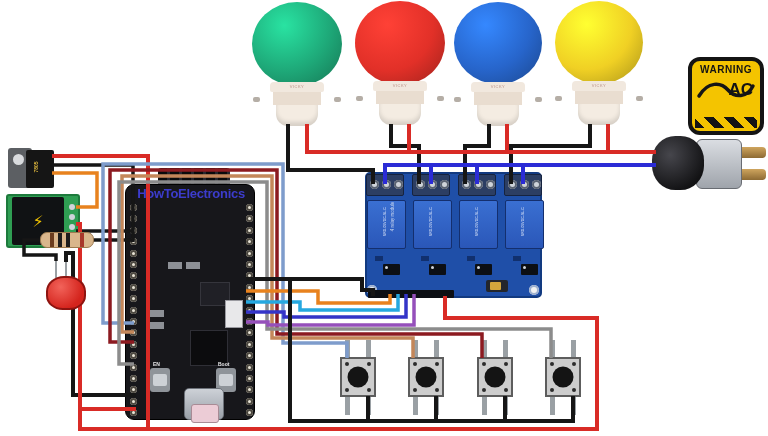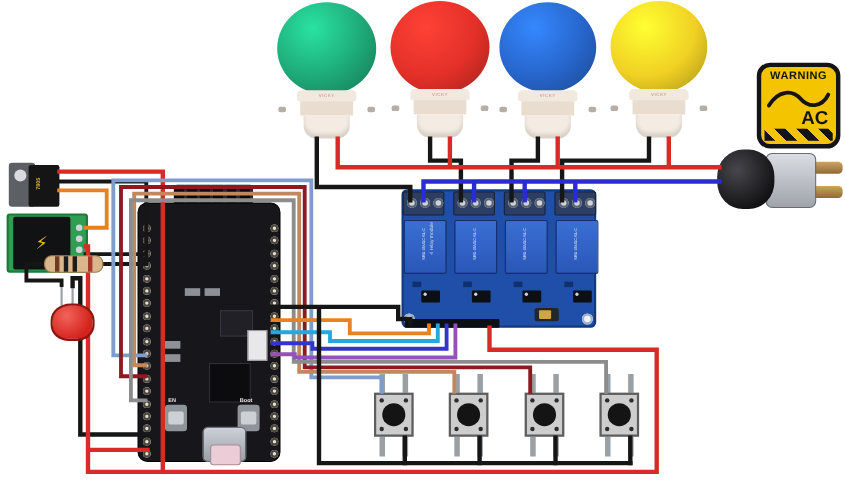--- a/index.html
+++ b/index.html
@@ -15,21 +15,21 @@
   .cap2{top:90px;width:48px;height:13px;background:#e9ddd0;}
   .cap3{top:103px;width:42px;height:21px;background:#f4ece2;border-radius:0 0 12px 12px;box-shadow:inset 0 -4px 4px rgba(0,0,0,.12);}
   .bpin{position:absolute;top:95px;width:7px;height:5px;background:#b5aea6;border-radius:2px;}
   .bpin.l{left:2px;} .bpin.r{right:2px;}
   .btext{position:absolute;top:82px;left:50%;transform:translateX(-50%);font-size:4px;color:#b98f85;letter-spacing:.5px;}
 
   
   .warnsign{position:absolute;left:688px;top:57px;width:76px;height:78px;background:#f4c400;
             border:4px solid #141414;border-radius:12px;z-index:10;box-sizing:border-box;}
   .warn-line1{position:absolute;top:3px;width:100%;text-align:center;font-size:10px;font-weight:800;color:#141414;letter-spacing:.5px;}
-  .warn-ac{position:absolute;right:7px;bottom:13px;font-size:17px;font-weight:800;color:#141414;}
+  .warn-ac{position:absolute;right:7px;bottom:31px;font-size:17px;font-weight:800;color:#141414;}
   .warn-stripes{position:absolute;left:3px;right:3px;bottom:3px;height:11px;
     background:repeating-linear-gradient(45deg,#141414 0 7px,#f4c400 7px 14px);}
 
   
   .plug-body{position:absolute;left:652px;top:136px;width:52px;height:54px;border-radius:45%;
     background:radial-gradient(circle at 35% 35%,#46464c,#121214 75%);z-index:11;}
   .plug-face{position:absolute;left:696px;top:139px;width:44px;height:48px;border-radius:6px;
     background:linear-gradient(180deg,#dadde2,#9fa4ab);border:1px solid #686c72;z-index:10;}
   .plug-pin{position:absolute;left:738px;width:28px;height:11px;border-radius:4px;
     background:linear-gradient(180deg,#cfa55e,#8d6a33);z-index:9;}
@@ -99,20 +99,21 @@
      border:2px solid #8e1410;border-radius:45% 45% 42% 42%;z-index:31;box-sizing:border-box;}
 
   .title{position:absolute;left:126px;top:186px;width:130px;text-align:center;font-size:13px;font-weight:800;
      color:#3c3ccc;z-index:14;letter-spacing:-.3px;}
 </style>
 </head>
 <body>
 
 <div id="canvas">
 
+  <div class="title">HowToElectronics</div>
 
   <div class="bulb" style="left:251px;top:2px;">
     <div class="sphere" style="width: 90px; height: 84px; background: radial-gradient(circle at 36% 28%, rgb(41, 227, 162), rgb(30, 168, 120) 55%, rgb(22, 121, 86) 96%);"></div>
     <div class="bcap cap1"></div>
     <div class="bcap cap2"></div>
     <div class="bcap cap3"></div>
     <div class="bpin l"></div>
     <div class="bpin r"></div>
     <div class="btext">VICKY</div>
   </div>

